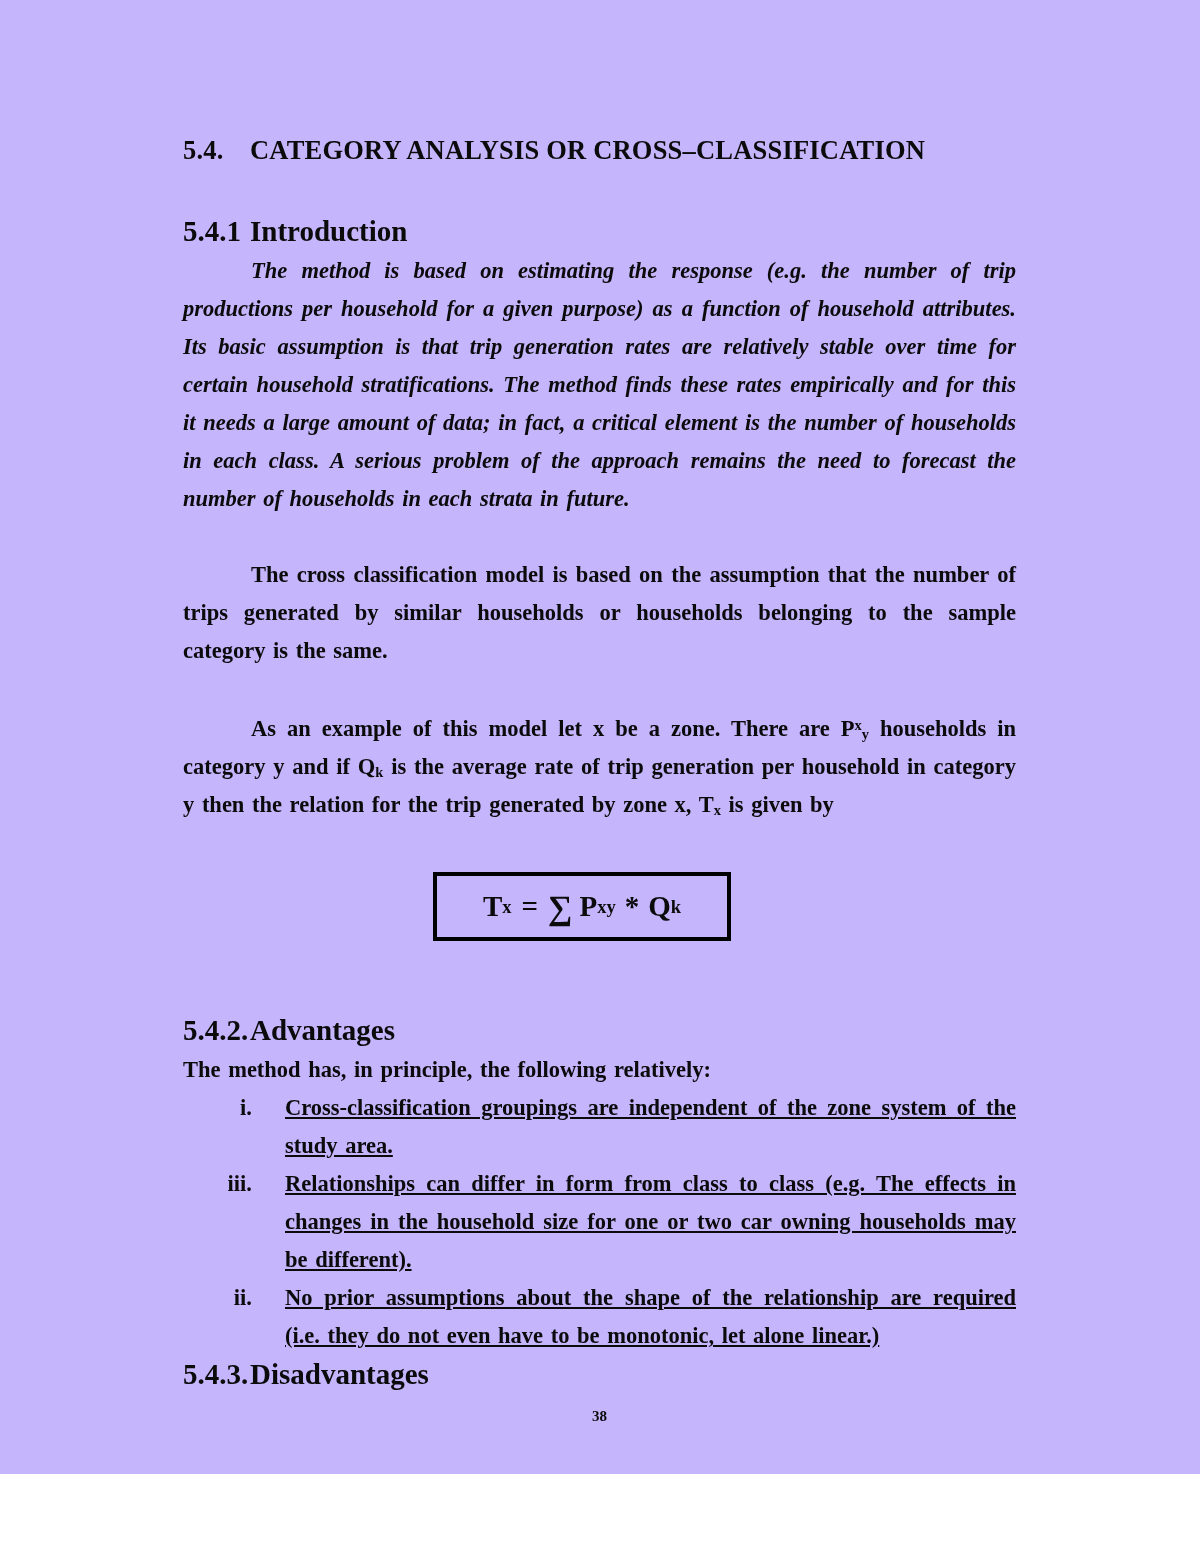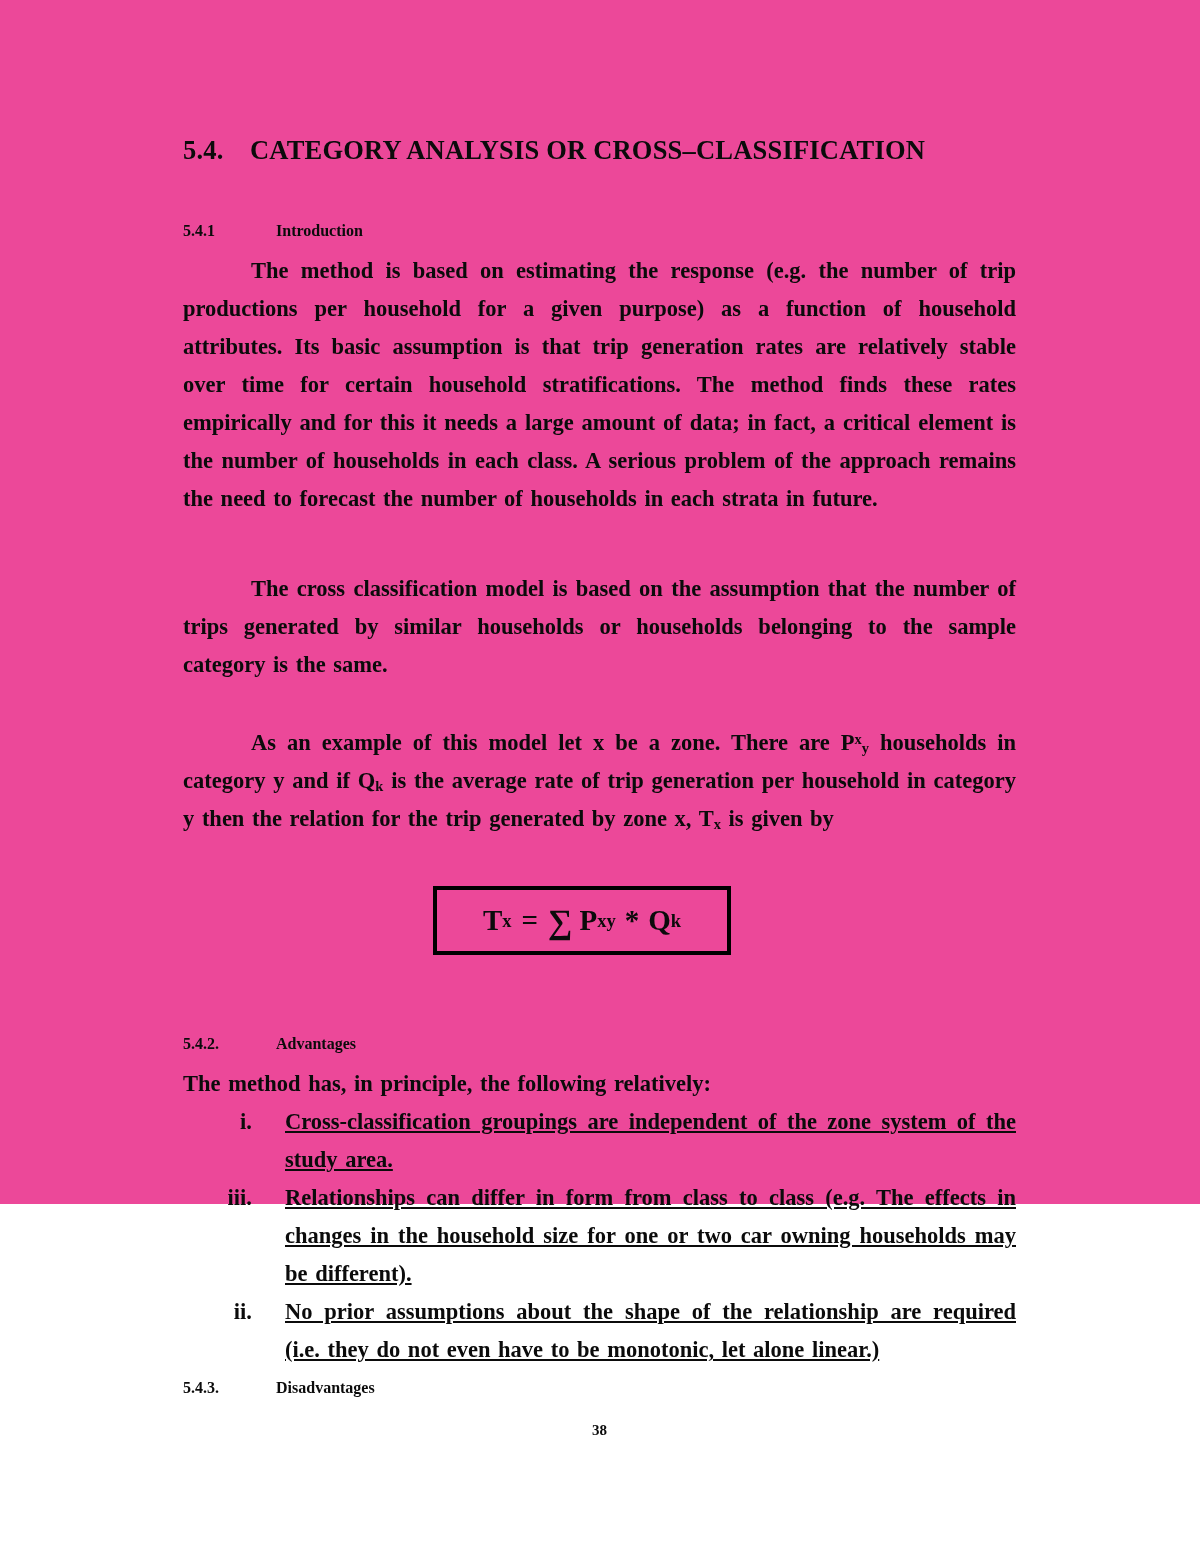--- a/index.html
+++ b/index.html
@@ -4,53 +4,52 @@
 <style>
   * { margin: 0; padding: 0; box-sizing: border-box; }
   html, body { background: #ffffff; }
   body {
     width: 1200px; height: 1553px;
     font-family: "Liberation Serif", "DejaVu Serif", serif;
     color: #0b0b0b;
   }
   .page {
     position: relative;
-    width: 1200px; height: 1204px;
+    width: 1200px; height: 1474px;
     padding: 132px 184px 0 183px;
     font-weight: 700;
     font-size: 22.5px;
     line-height: 38px;
-    background: #ec4899;
+    background: #c4b5fd;
   }
   .doc-title {
     display: flex;
     font-size: 26.5px;
     line-height: 36px;
     letter-spacing: 0.2px;
     margin-bottom: 44px;
     white-space: nowrap;
   }
   .h2 {
     display: flex;
-    font-size: 16px;
+    font-size: 29px;
     line-height: 38px;
     white-space: nowrap;
-    gap: 26px;
   }
   .num {
     display: inline-block;
     width: 67px;
     flex-shrink: 0;
   }
   .par {
     text-align: justify;
     word-spacing: 2px;
   }
   .indent { text-indent: 68px; }
-  .par1 { margin-top: 2px; margin-bottom: 52px; }
+  .par1 { margin-top: 2px; margin-bottom: 38px; font-style: italic; }
   .par2 { margin-bottom: 40px; }
   .par3 { margin-bottom: 0; }
   sup.ss, sub.ss {
     font-size: 0.64em;
     line-height: 0;
     font-weight: 700;
   }
   sup.ss { vertical-align: 0.45em; }
   sub.ss { vertical-align: -0.22em; }
   .formula-box {

